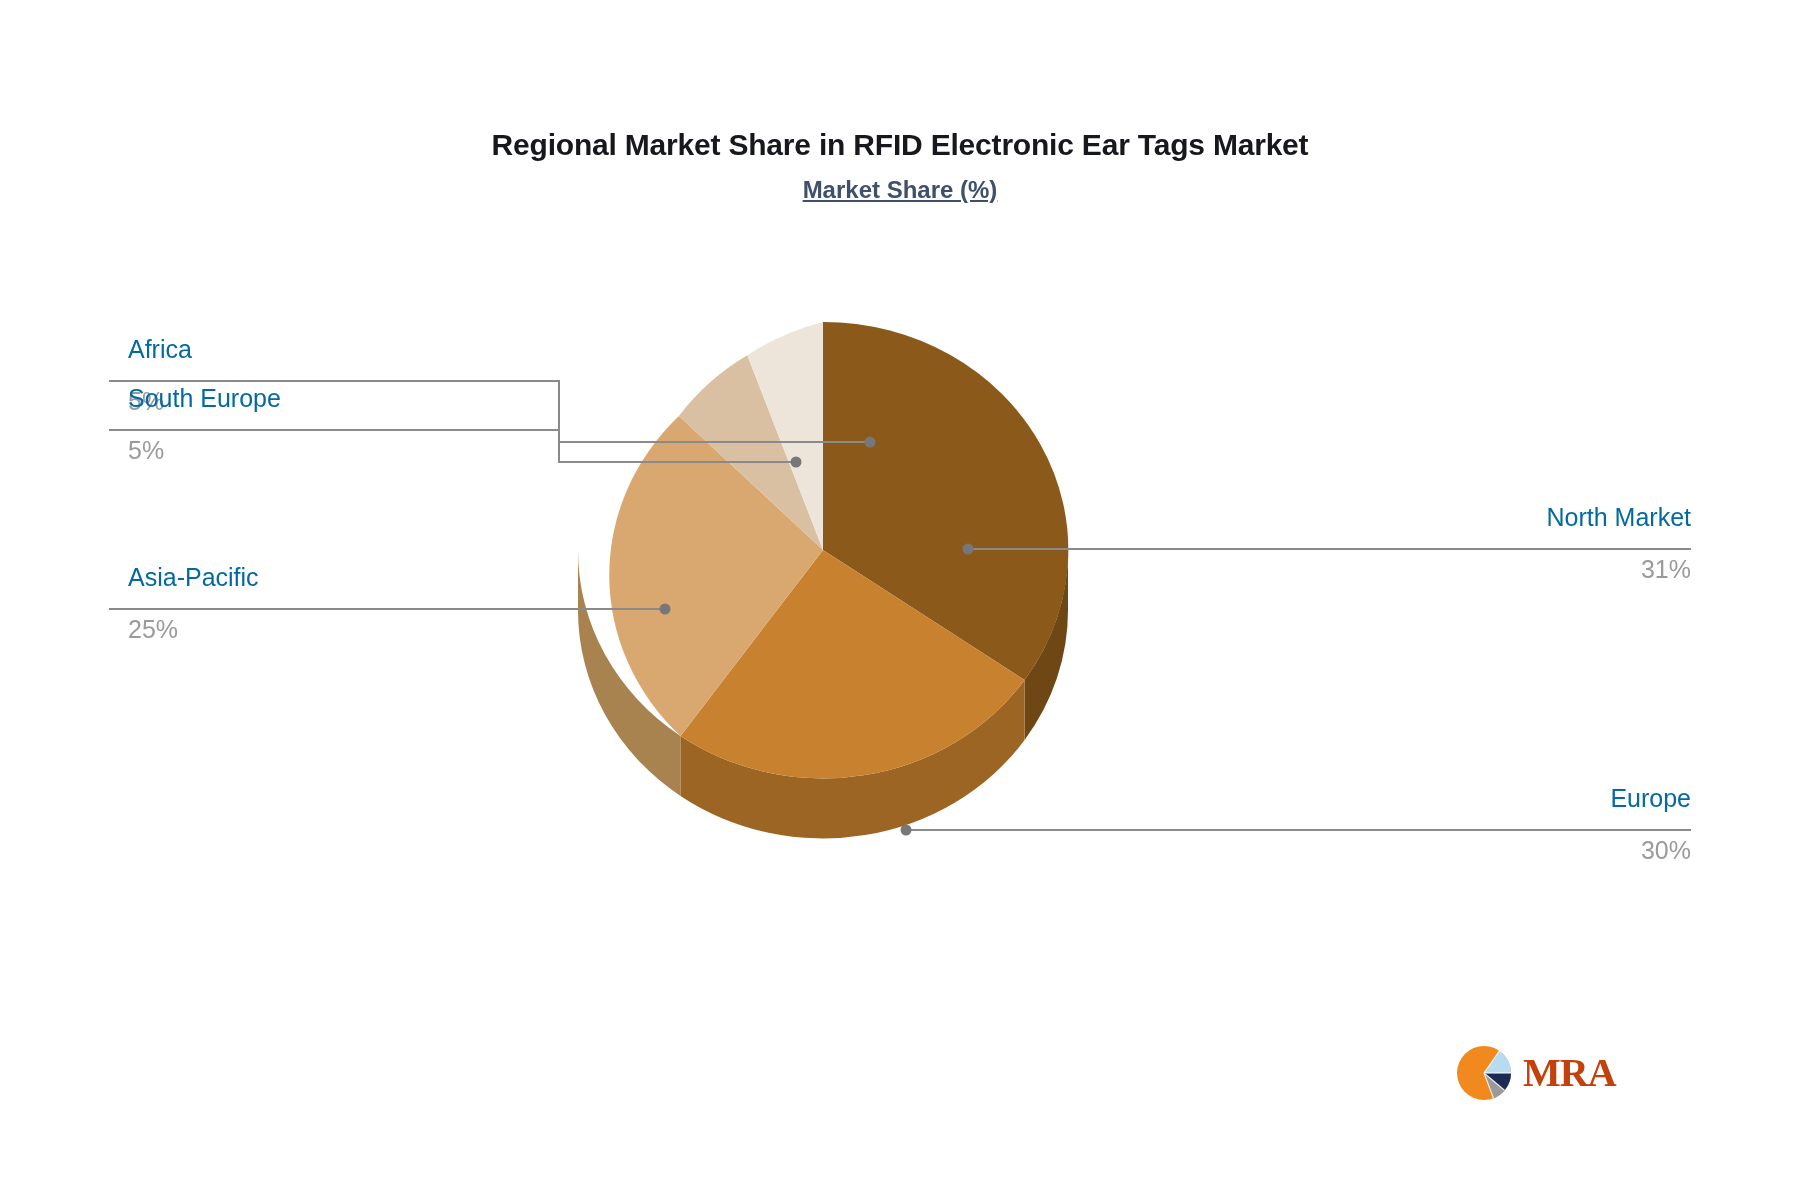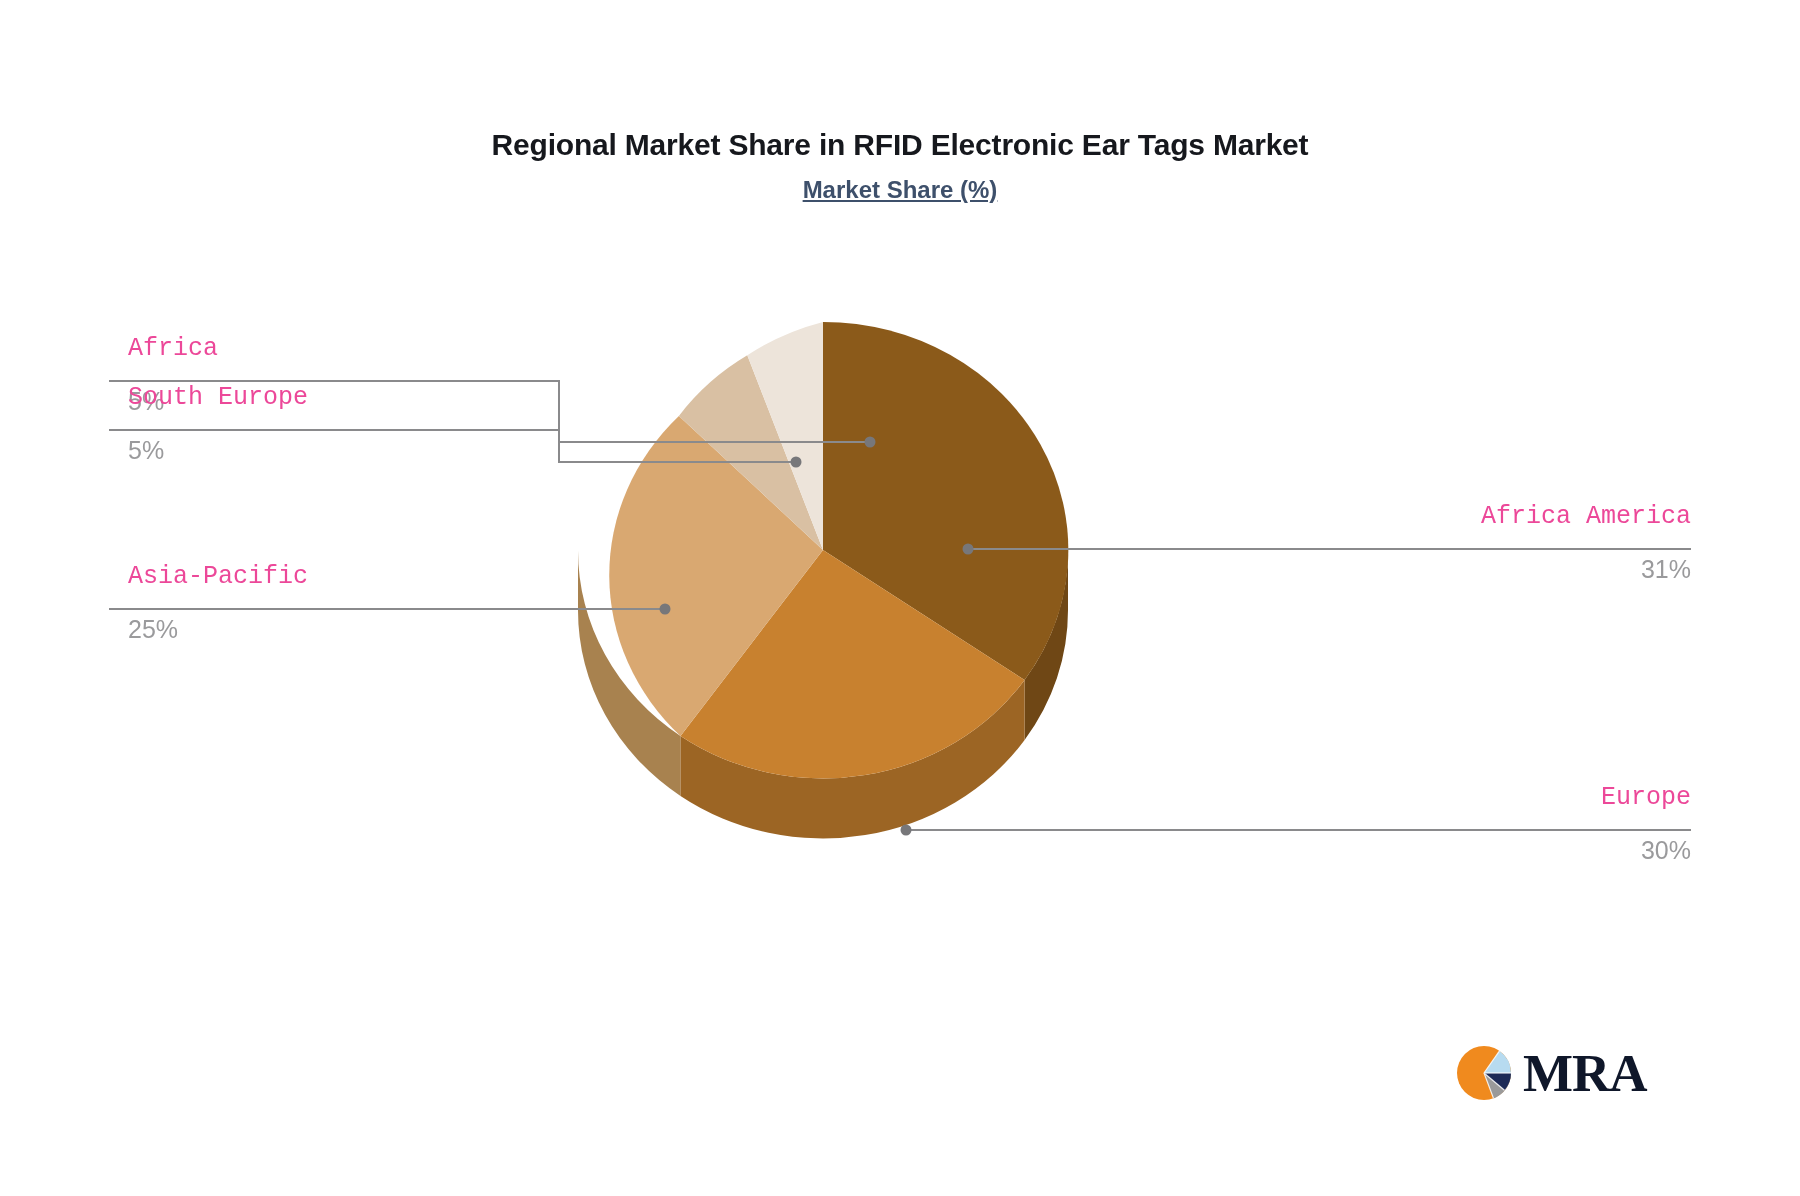--- a/index.html
+++ b/index.html
@@ -60,23 +60,22 @@
 
   
   .callout {
     position: absolute;
     font-family: "Liberation Sans", sans-serif;
     white-space: nowrap;
   }
   .callout .cat {
     display: block;
     font-size: 25px;
-    color: #ec4899;
+    color: #0369a1;
     line-height: 30px;
-    font-family: Liberation Mono, monospace;
   }
   .callout .val {
     display: block;
     font-size: 25px;
     color: #9a9a9c;
     line-height: 30px;
     padding-top: 4px;
   }
   .callout.left  { text-align: left; }
   .callout.right { text-align: right; }
@@ -92,23 +91,23 @@
     align-items: center;
     gap: 6px;
   }
   #brand-logo .logo-mark {
     width: 62px;
     height: 62px;
     flex: 0 0 auto;
   }
   #brand-logo .logo-word {
     font-family: "Liberation Serif", serif;
-    font-size: 53px;
+    font-size: 40px;
     font-weight: bold;
-    color: #0f172a;
+    color: #c2410c;
     letter-spacing: -1px;
     line-height: 62px;
   }
 </style>
 </head>
 <body>
 
 <div id="chart-root">
 
   <div class="title-block">
@@ -177,21 +176,21 @@
     <span class="cat" style="position:absolute; left:0; top:-44px;">South Europe</span>
     <span class="val" style="position:absolute; left:0; top:4px;">5%</span>
   </div>
 
   <div class="callout left" style="left:128px; top:606px;">
     <span class="cat" style="position:absolute; left:0; top:-44px;">Asia-Pacific</span>
     <span class="val" style="position:absolute; left:0; top:4px;">25%</span>
   </div>
 
   <div class="callout right" style="left:1271px; width:420px; top:546px;">
-    <span class="cat" style="position:absolute; right:0; top:-44px;">Africa America</span>
+    <span class="cat" style="position:absolute; right:0; top:-44px;">North Market</span>
     <span class="val" style="position:absolute; right:0; top:4px;">31%</span>
   </div>
 
   <div class="callout right" style="left:1271px; width:420px; top:827px;">
     <span class="cat" style="position:absolute; right:0; top:-44px;">Europe</span>
     <span class="val" style="position:absolute; right:0; top:4px;">30%</span>
   </div>
 
   <div id="brand-logo">
     <svg class="logo-mark" viewBox="0 0 62 62">

